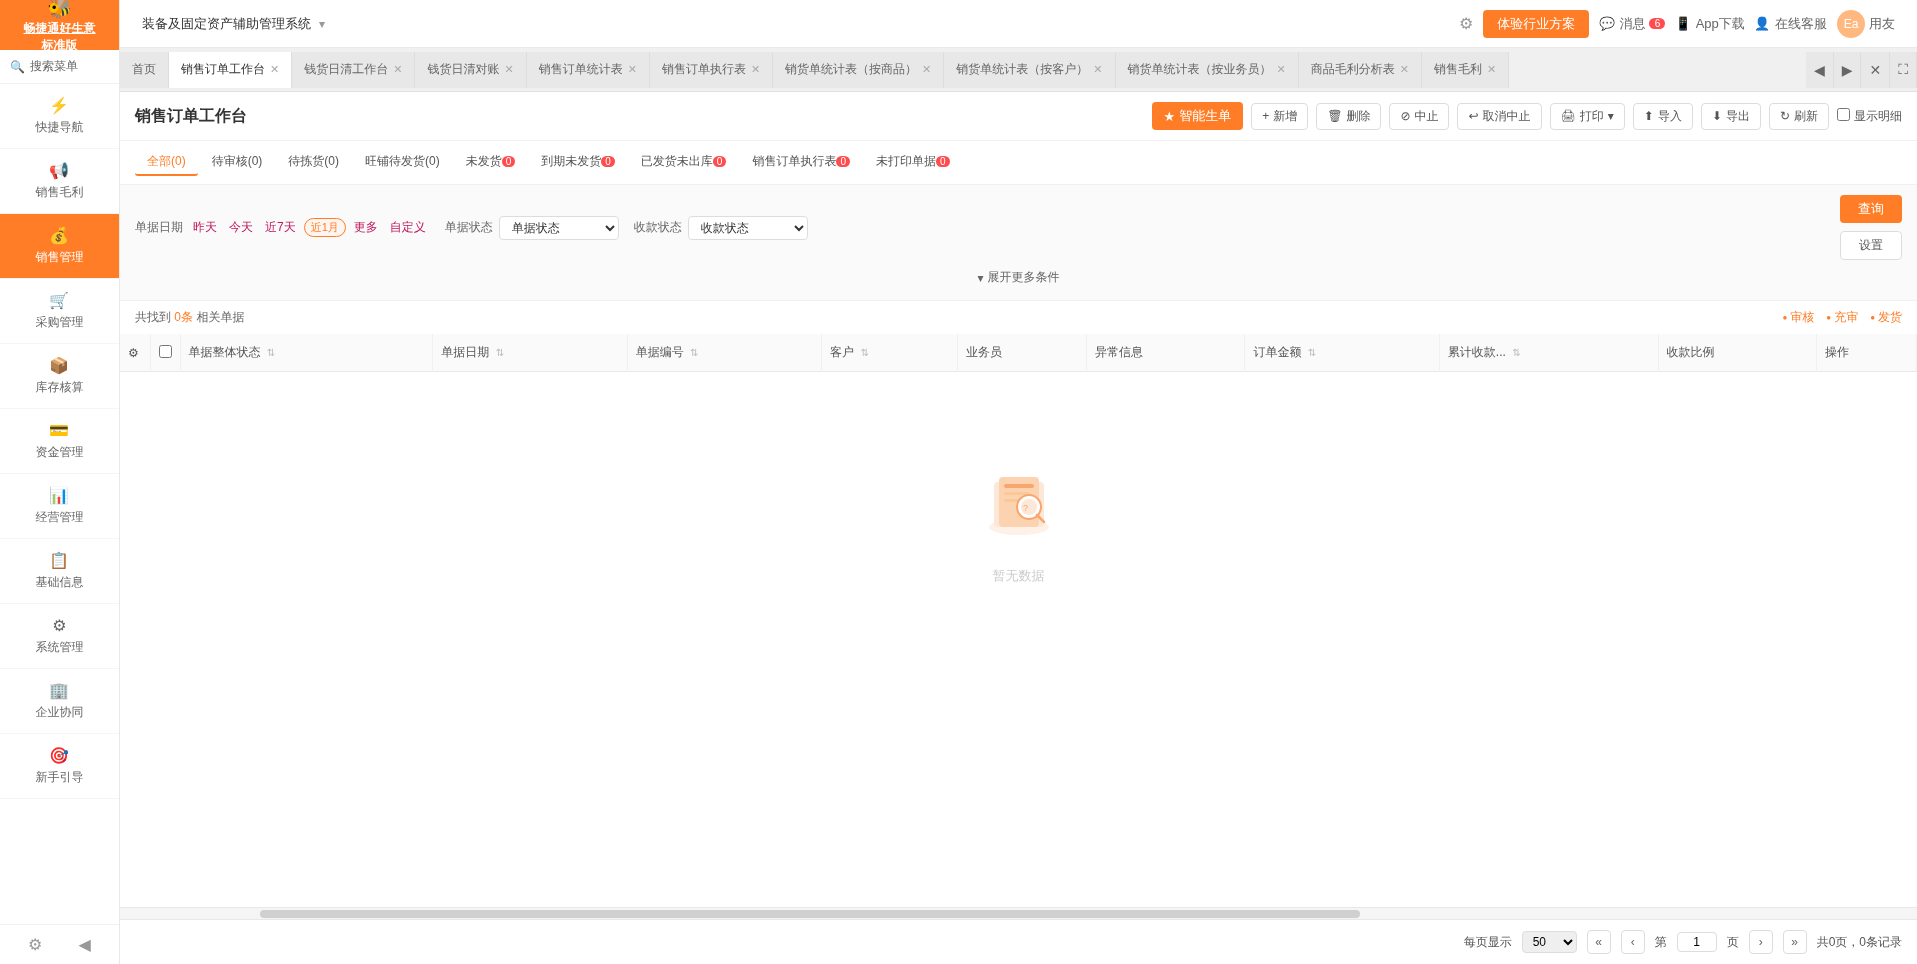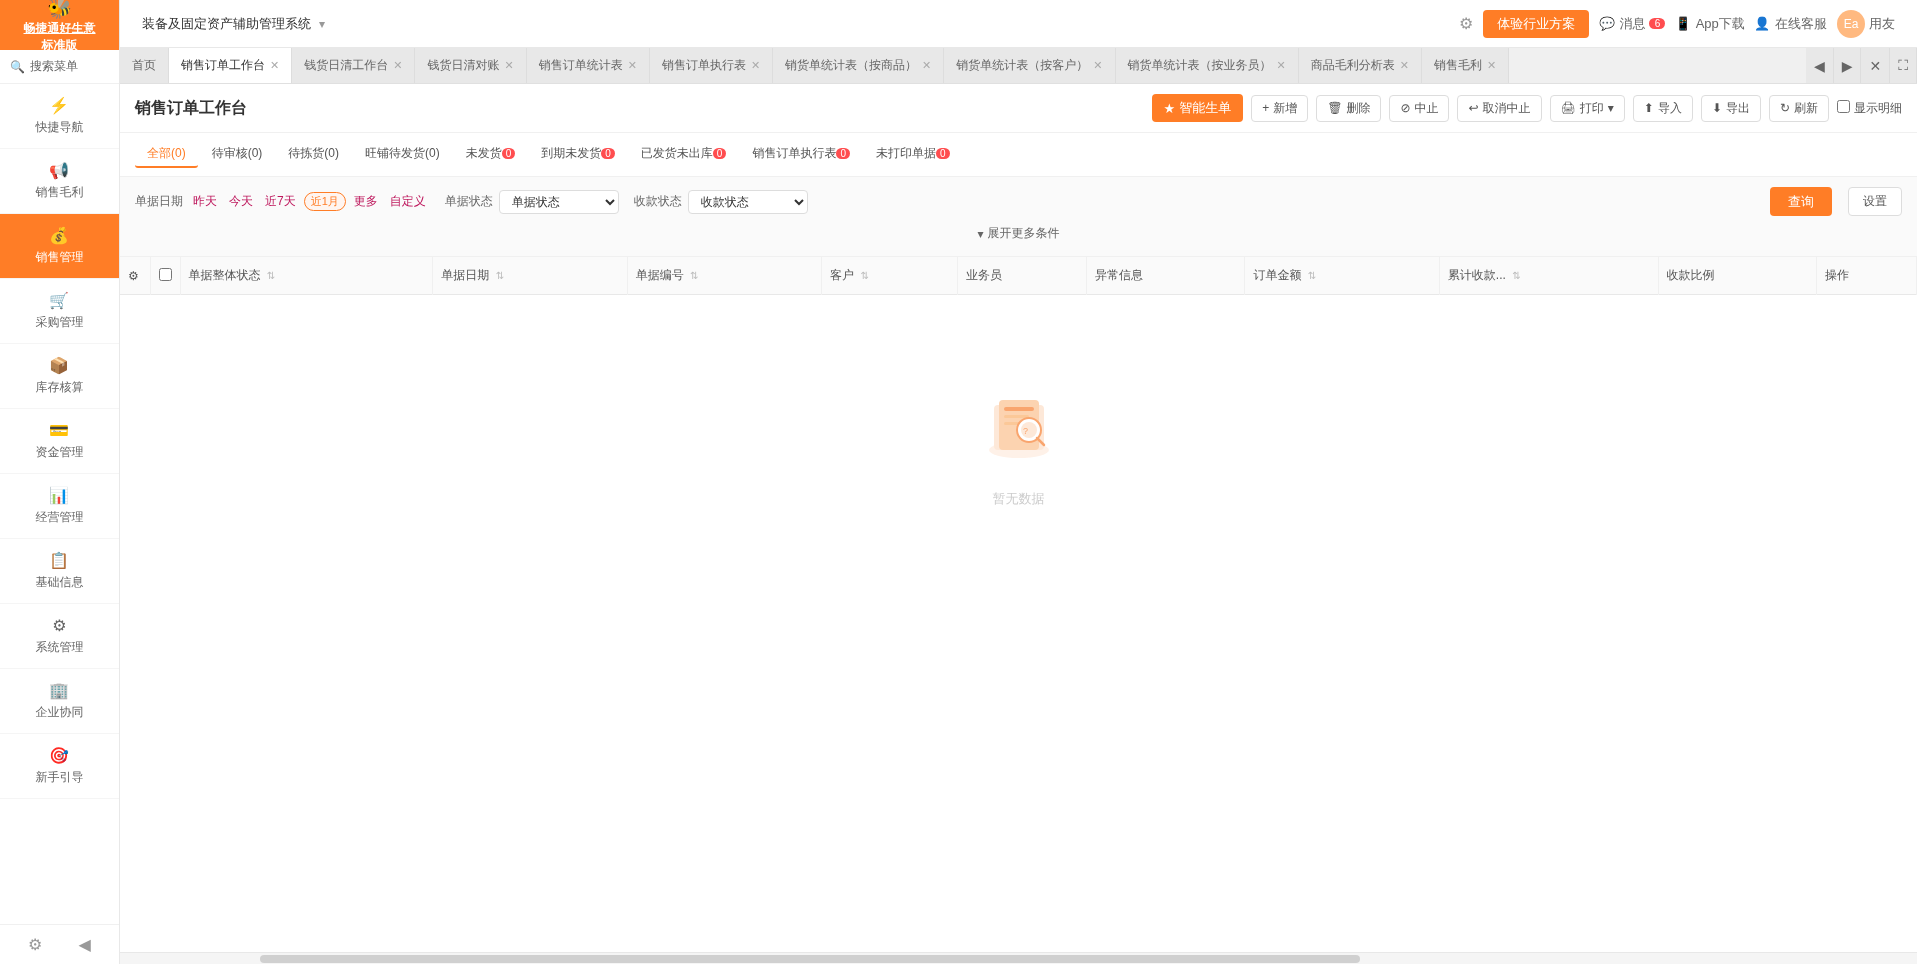--- a/index.html
+++ b/index.html
@@ -123,21 +123,21 @@
       background: #ffb980;
       display: flex;
       align-items: center;
       justify-content: center;
       color: #fff;
       font-size: 12px;
     }
 
     
     .tabbar {
-      height: 36px;
+      height: 44px;
       background: #f0f0f0;
       display: flex;
       align-items: center;
       overflow: hidden;
       border-bottom: 1px solid #e0e0e0;
     }
     .tab-item {
       display: flex;
       align-items: center;
       padding: 0 12px;
@@ -671,32 +671,43 @@
           <select class="filter-select">
             <option>单据状态</option>
           </select>
         </div>
         <div class="filter-item">
           <span class="filter-label">收款状态</span>
           <select class="filter-select">
             <option>收款状态</option>
           </select>
         </div>
-        <div style="display:flex;flex-direction:row;gap:16px;margin-left:auto;">
+        <div style="display:flex;flex-direction:column;gap:8px;margin-left:auto;">
           <button class="btn-query">查询</button>
           <button class="btn-settings">设置</button>
         </div>
       </div>
       <div class="expand-more">
         <span>▾</span>
         <span>展开更多条件</span>
       </div>
     </div>
 
     <div class="table-area">
+      <div class="table-meta">
+        <span>
+          共找到 <span style="color:#ff7d26;">0条</span>
+          <span>相关单据</span>
+        </span>
+        <div class="table-meta-right">
+          <span class="meta-btn" style="color:#ff7d26;">审核</span>
+          <span class="meta-btn" style="color:#ff7d26;">充审</span>
+          <span class="meta-btn" style="color:#ff7d26;">发货</span>
+        </div>
+      </div>
       <div class="table-wrapper">
         <table>
           <thead>
             <tr>
               <th style="width:30px;">
                 <span>⚙</span>
               </th>
               <th style="width:30px;">
                 <input type="checkbox" style="">
               </th>
@@ -748,15 +759,31 @@
             <text x="54" y="59" font-size="9" fill="#f9a56e">?</text>
           </svg>
           <span>暂无数据</span>
         </div>
       </div>
 
       <div class="horizontal-scroll">
         <div class="scroll-thumb"></div>
       </div>
 
+      <div class="pagination">
+        <span>每页显示</span>
+        <select class="page-size-select">
+          <option>50</option>
+          <option>20</option>
+          <option>100</option>
+        </select>
+        <div class="page-nav-btn">«</div>
+        <div class="page-nav-btn">‹</div>
+        <span>第</span>
+        <input class="page-input" type="text" value="1" style="">
+        <span>页</span>
+        <div class="page-nav-btn">›</div>
+        <div class="page-nav-btn">»</div>
+        <span>共0页，0条记录</span>
+      </div>
     </div>
   </div>
 </div>
 
 </body></html>

